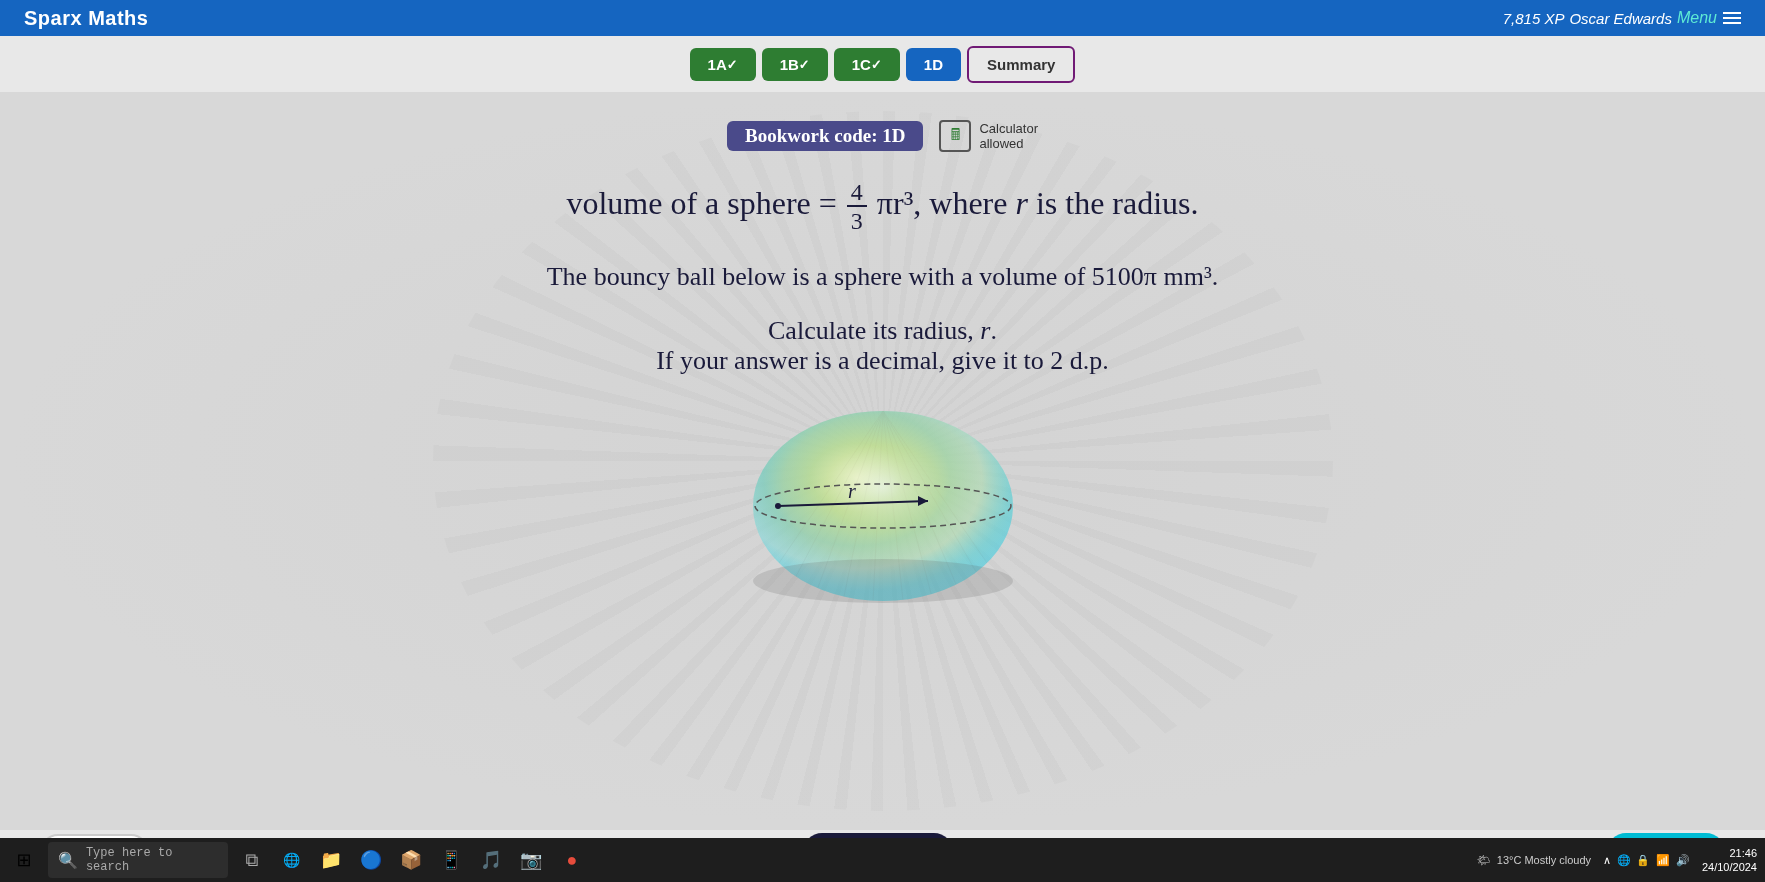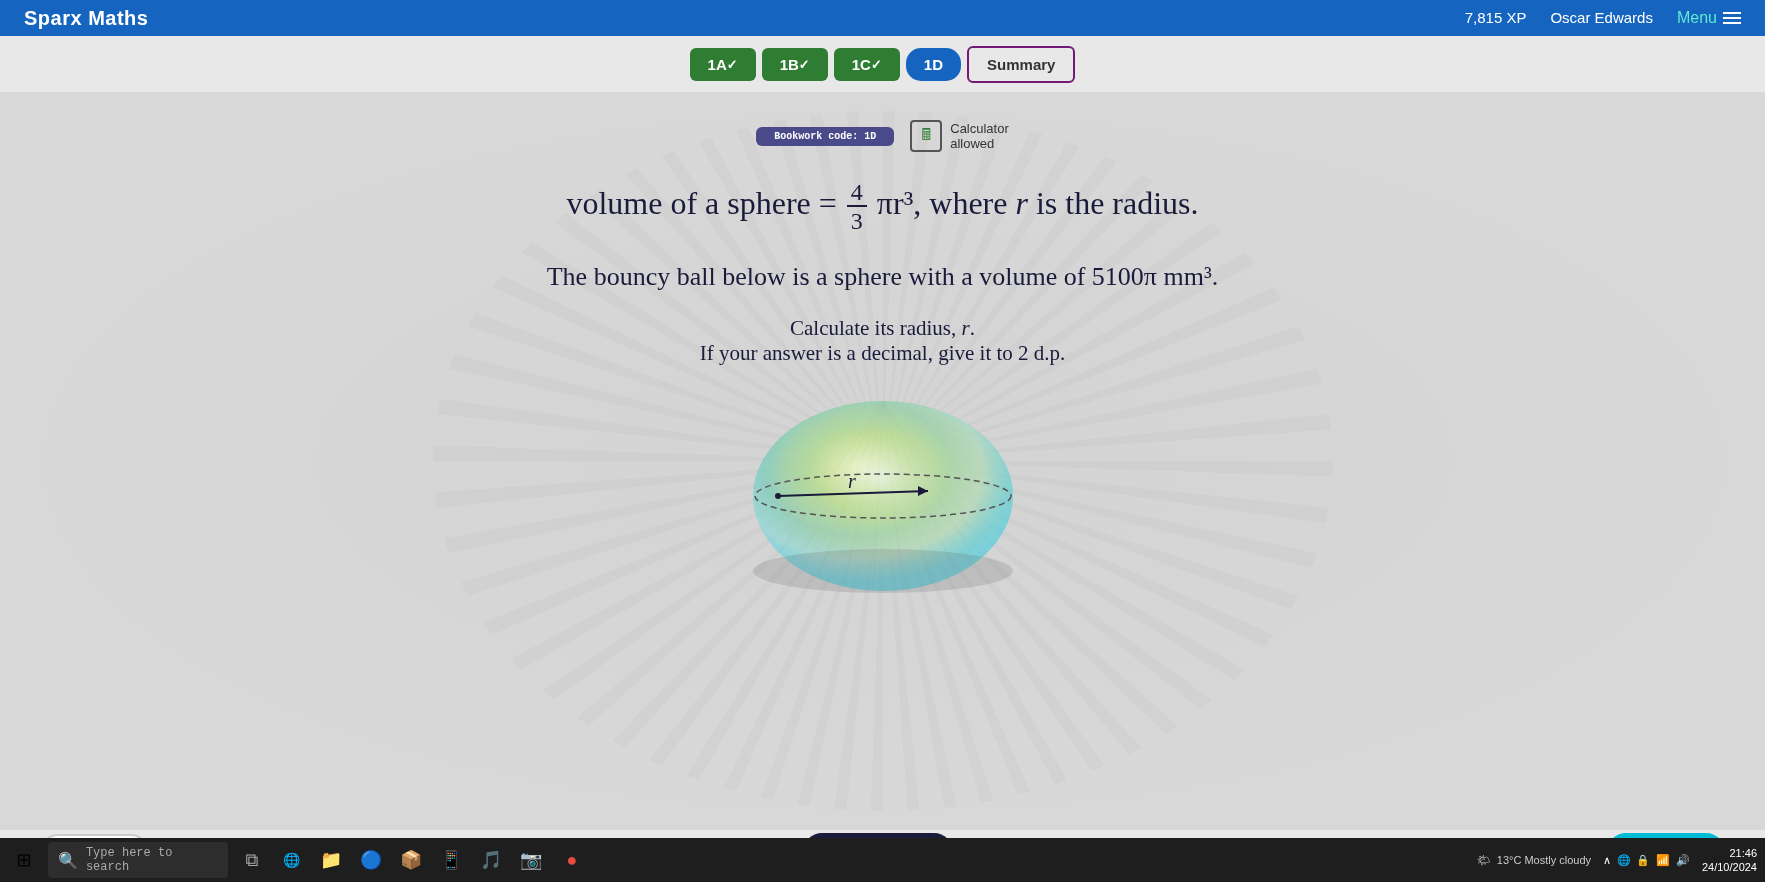--- a/index.html
+++ b/index.html
@@ -25,25 +25,26 @@
     }
     .brand-title {
       color: white;
       font-size: 20px;
       font-weight: bold;
       font-family: Arial, sans-serif;
       letter-spacing: 0.5px;
     }
     .top-right {
       display: flex;
-      align-items: flex-start;
-      gap: 24px;
+      align-items: flex-end;
+      gap: 5px;
       color: white;
       font-family: Arial, sans-serif;
       font-size: 15px;
+      font-style: italic;
     }
     .menu-btn {
       display: flex;
       align-items: center;
       gap: 6px;
       cursor: pointer;
       color: #5eead4;
       font-size: 16px;
     }
     .menu-icon {
@@ -80,21 +81,20 @@
       display: flex;
       align-items: center;
     }
     .tab-btn.completed {
       background: #2e7d32;
       color: white;
     }
     .tab-btn.active {
       background: #1565c0;
       color: white;
-      border-radius: 15px;
     }
     .tab-btn.summary {
       background: transparent;
       color: #333;
       border: 2px solid #701a75;
     }
     .checkmark {
       font-size: 13px;
     }
 
@@ -136,22 +136,22 @@
       gap: 16px;
       margin-top: 28px;
       position: relative;
       z-index: 2;
     }
     .bookwork-badge {
       background: #4a4a8a;
       color: white;
       padding: 4px 18px;
       border-radius: 6px;
-      font-family: Liberation Mono, monospace;
-      font-size: 10px;
+      font-family: Liberation Serif, serif;
+      font-size: 19px;
       font-weight: bold;
     }
     .calculator-info {
       display: flex;
       align-items: center;
       gap: 8px;
       font-family: Arial, sans-serif;
       font-size: 13px;
       color: #333;
     }
@@ -205,21 +205,21 @@
       position: relative;
       z-index: 2;
     }
     .problem-text {
       font-size: 26px;
       color: #1a1a3a;
       font-family: 'Georgia', serif;
       line-height: 1.5;
     }
     .calculate-text {
-      font-size: 21px;
+      font-size: 26px;
       color: #1a1a3a;
       font-family: 'Georgia', serif;
       margin-top: 20px;
       text-align: center;
     }
 
     
     .sphere-area {
       margin-top: 20px;
       position: relative;

